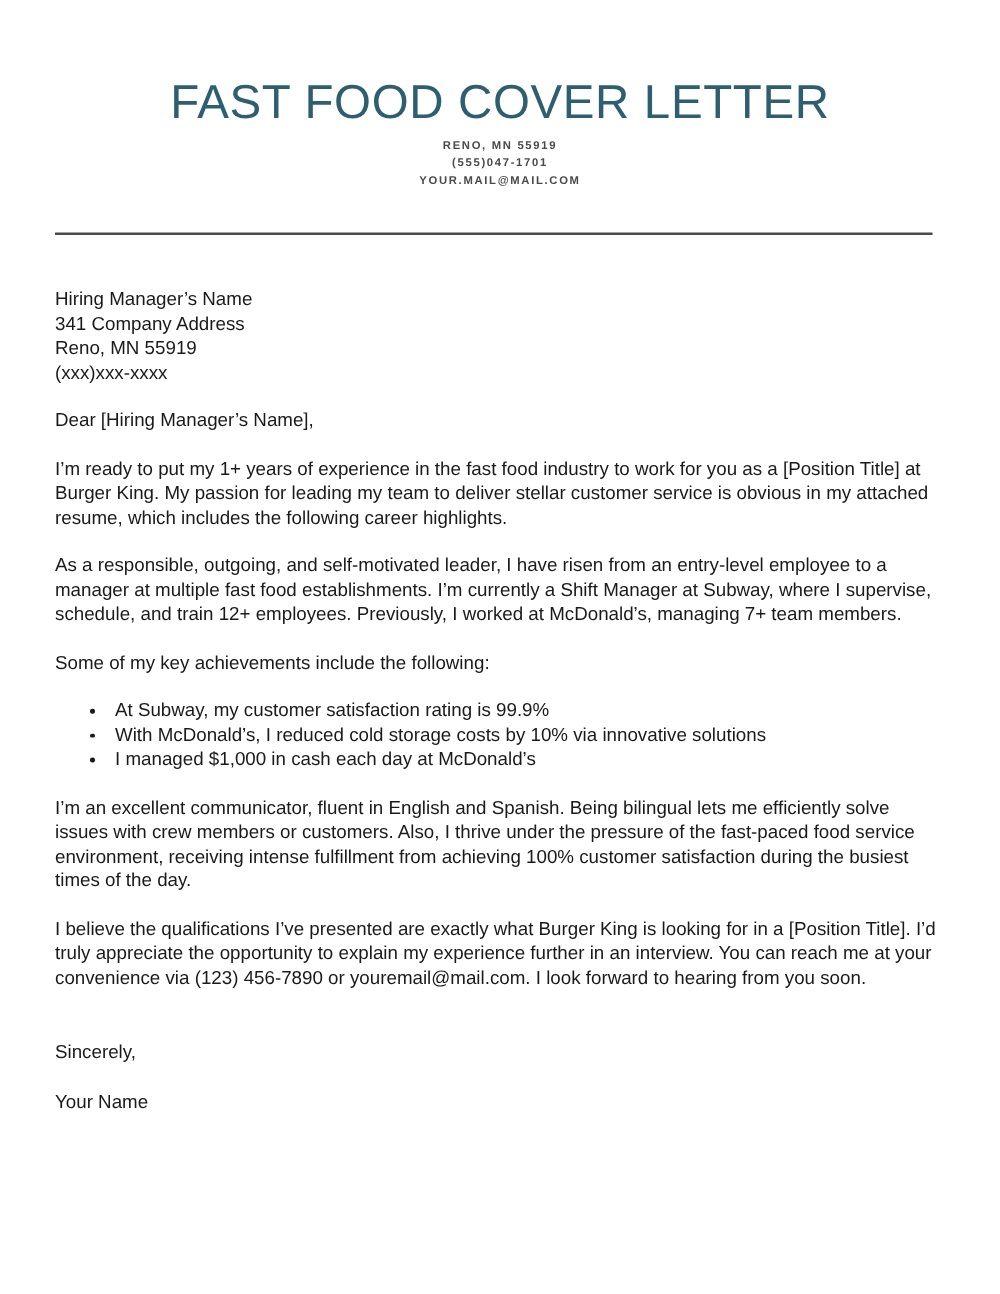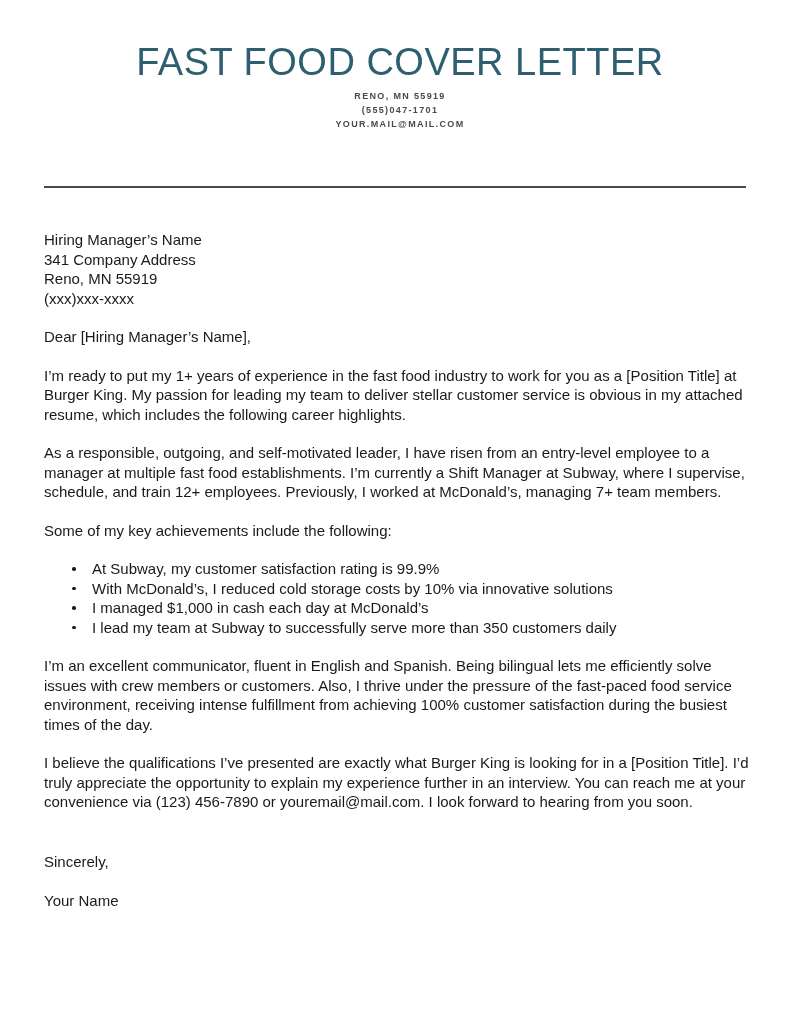--- a/index.html
+++ b/index.html
@@ -18,21 +18,21 @@
     width: 800px;
     height: 1035px;
     margin: 0 auto;
     background: #ffffff;
     overflow: hidden;
     box-sizing: border-box;
   }
 
   
   .letterhead {
-    padding-top: 40px;
+    padding-top: 60px;
     text-align: center;
   }
 
   .letterhead-title {
     font-family: "Liberation Sans", sans-serif;
     font-size: 38px;
     font-weight: 400;
     line-height: 44px;
     letter-spacing: 0.5px;
     color: #2e5f70;
@@ -162,21 +162,20 @@
     <div class="block-gap"></div>
 
     <p>Some of my key achievements include the following:</p>
 
     <div class="block-gap"></div>
 
     <ul class="bullet-list">
       <li>At Subway, my customer satisfaction rating is 99.9%</li>
       <li>With McDonald’s, I reduced cold storage costs by 10% via innovative solutions</li>
       <li>I managed $1,000 in cash each day at McDonald’s</li>
-      <li>I lead my team at Subway to successfully serve more than 350 customers daily</li>
     </ul>
 
     <div class="block-gap"></div>
 
     <p>I’m an excellent communicator, fluent in English and Spanish. Being bilingual lets me efficiently solve issues with crew members or customers. Also, I thrive under the pressure of the fast-paced food service environment, receiving intense fulfillment from achieving 100% customer satisfaction during the busiest times of the day.</p>
 
     <div class="block-gap"></div>
 
     <p>I believe the qualifications I’ve presented are exactly what Burger King is looking for in a [Position Title]. I’d truly appreciate the opportunity to explain my experience further in an interview. You can reach me at your convenience via (123) 456-7890 or youremail@mail.com. I look forward to hearing from you soon.</p>
 

